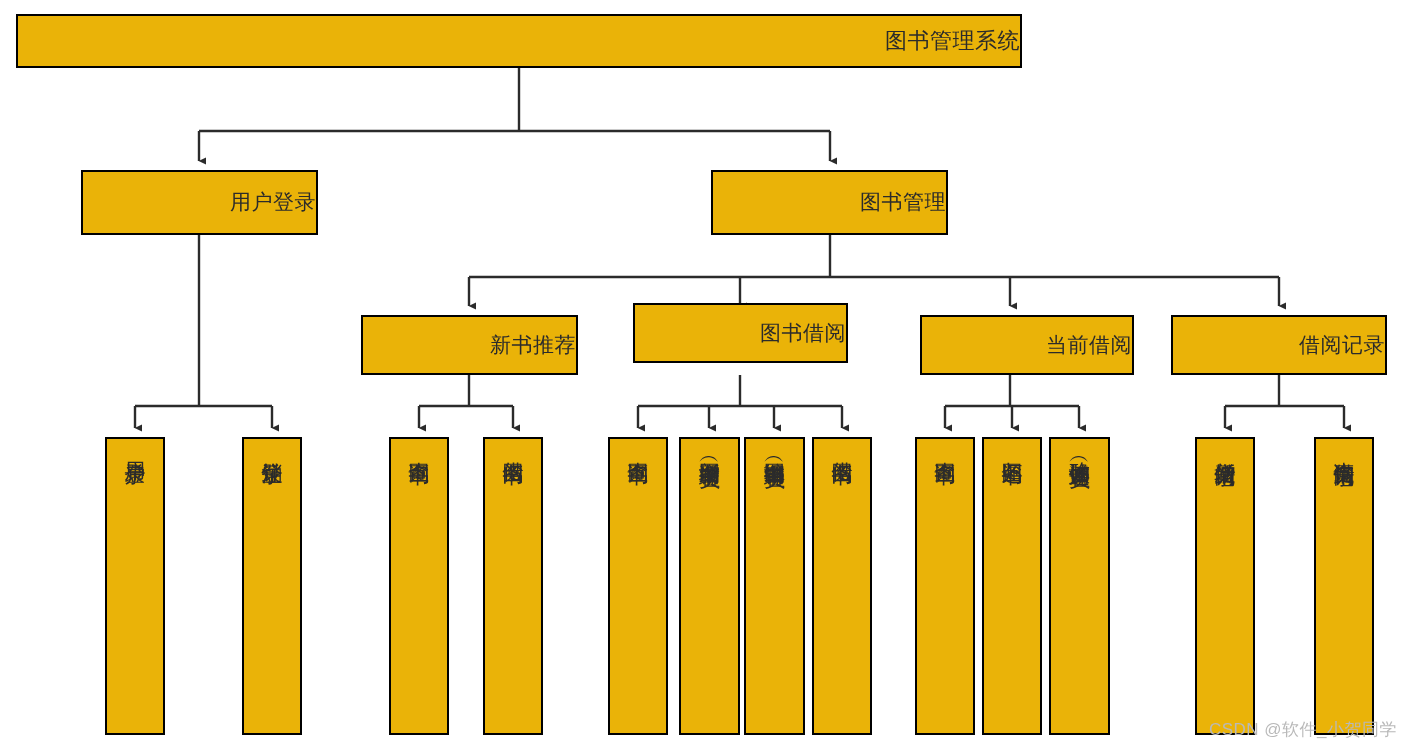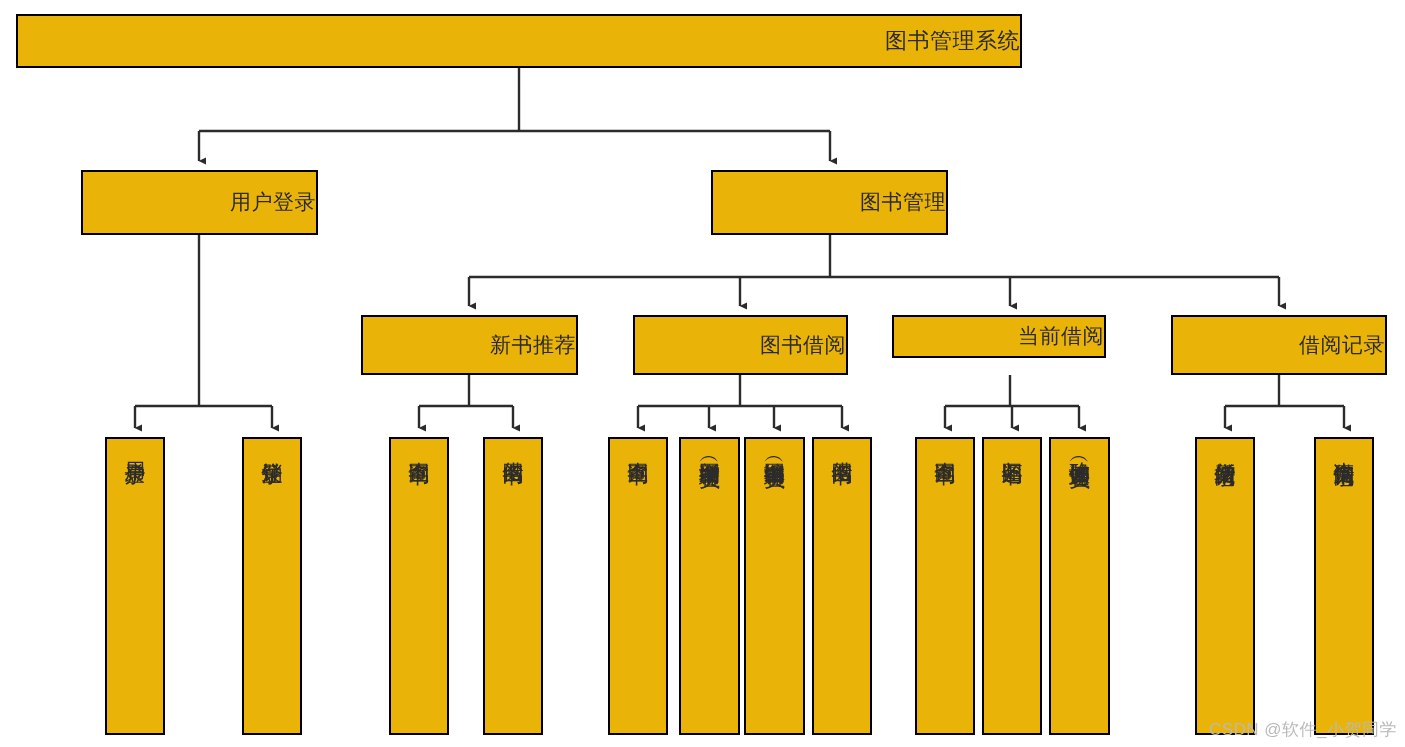--- a/index.html
+++ b/index.html
@@ -146,24 +146,24 @@
   <div class="node horizontal" style="left:81px; top:170px; width:237px; height:65px;">
     <span class="node-label">用户登录</span>
   </div>
   <div class="node horizontal" style="left:711px; top:170px; width:237px; height:65px;">
     <span class="node-label">图书管理</span>
   </div>
 
   <div class="node horizontal" style="left:361px; top:315px; width:217px; height:60px;padding-left:27px;">
     <span class="node-label">新书推荐</span>
   </div>
-  <div class="node horizontal" style="left:633px; top:315px; width:215px; height:60px;font-family:Liberation Serif, serif;">
+  <div class="node horizontal" style="left:633px; top:303px; width:215px; height:60px;font-family:Liberation Serif, serif;">
     <span class="node-label">图书借阅</span>
   </div>
-  <div class="node horizontal" style="left:892px; top:315px; width:214px; height:43px;padding-left:31px;">
+  <div class="node horizontal" style="left:920px; top:315px; width:214px; height:60px;padding-left:31px;">
     <span class="node-label">当前借阅</span>
   </div>
   <div class="node horizontal" style="left:1171px; top:315px; width:216px; height:60px;">
     <span class="node-label">借阅记录</span>
   </div>
 
   <div class="node vertical" style="left:105px; top:437px; width:60px; height:298px;">
     <span class="node-label">用户登录</span>
   </div>
   <div class="node vertical" style="left:242px; top:437px; width:60px; height:298px;">

